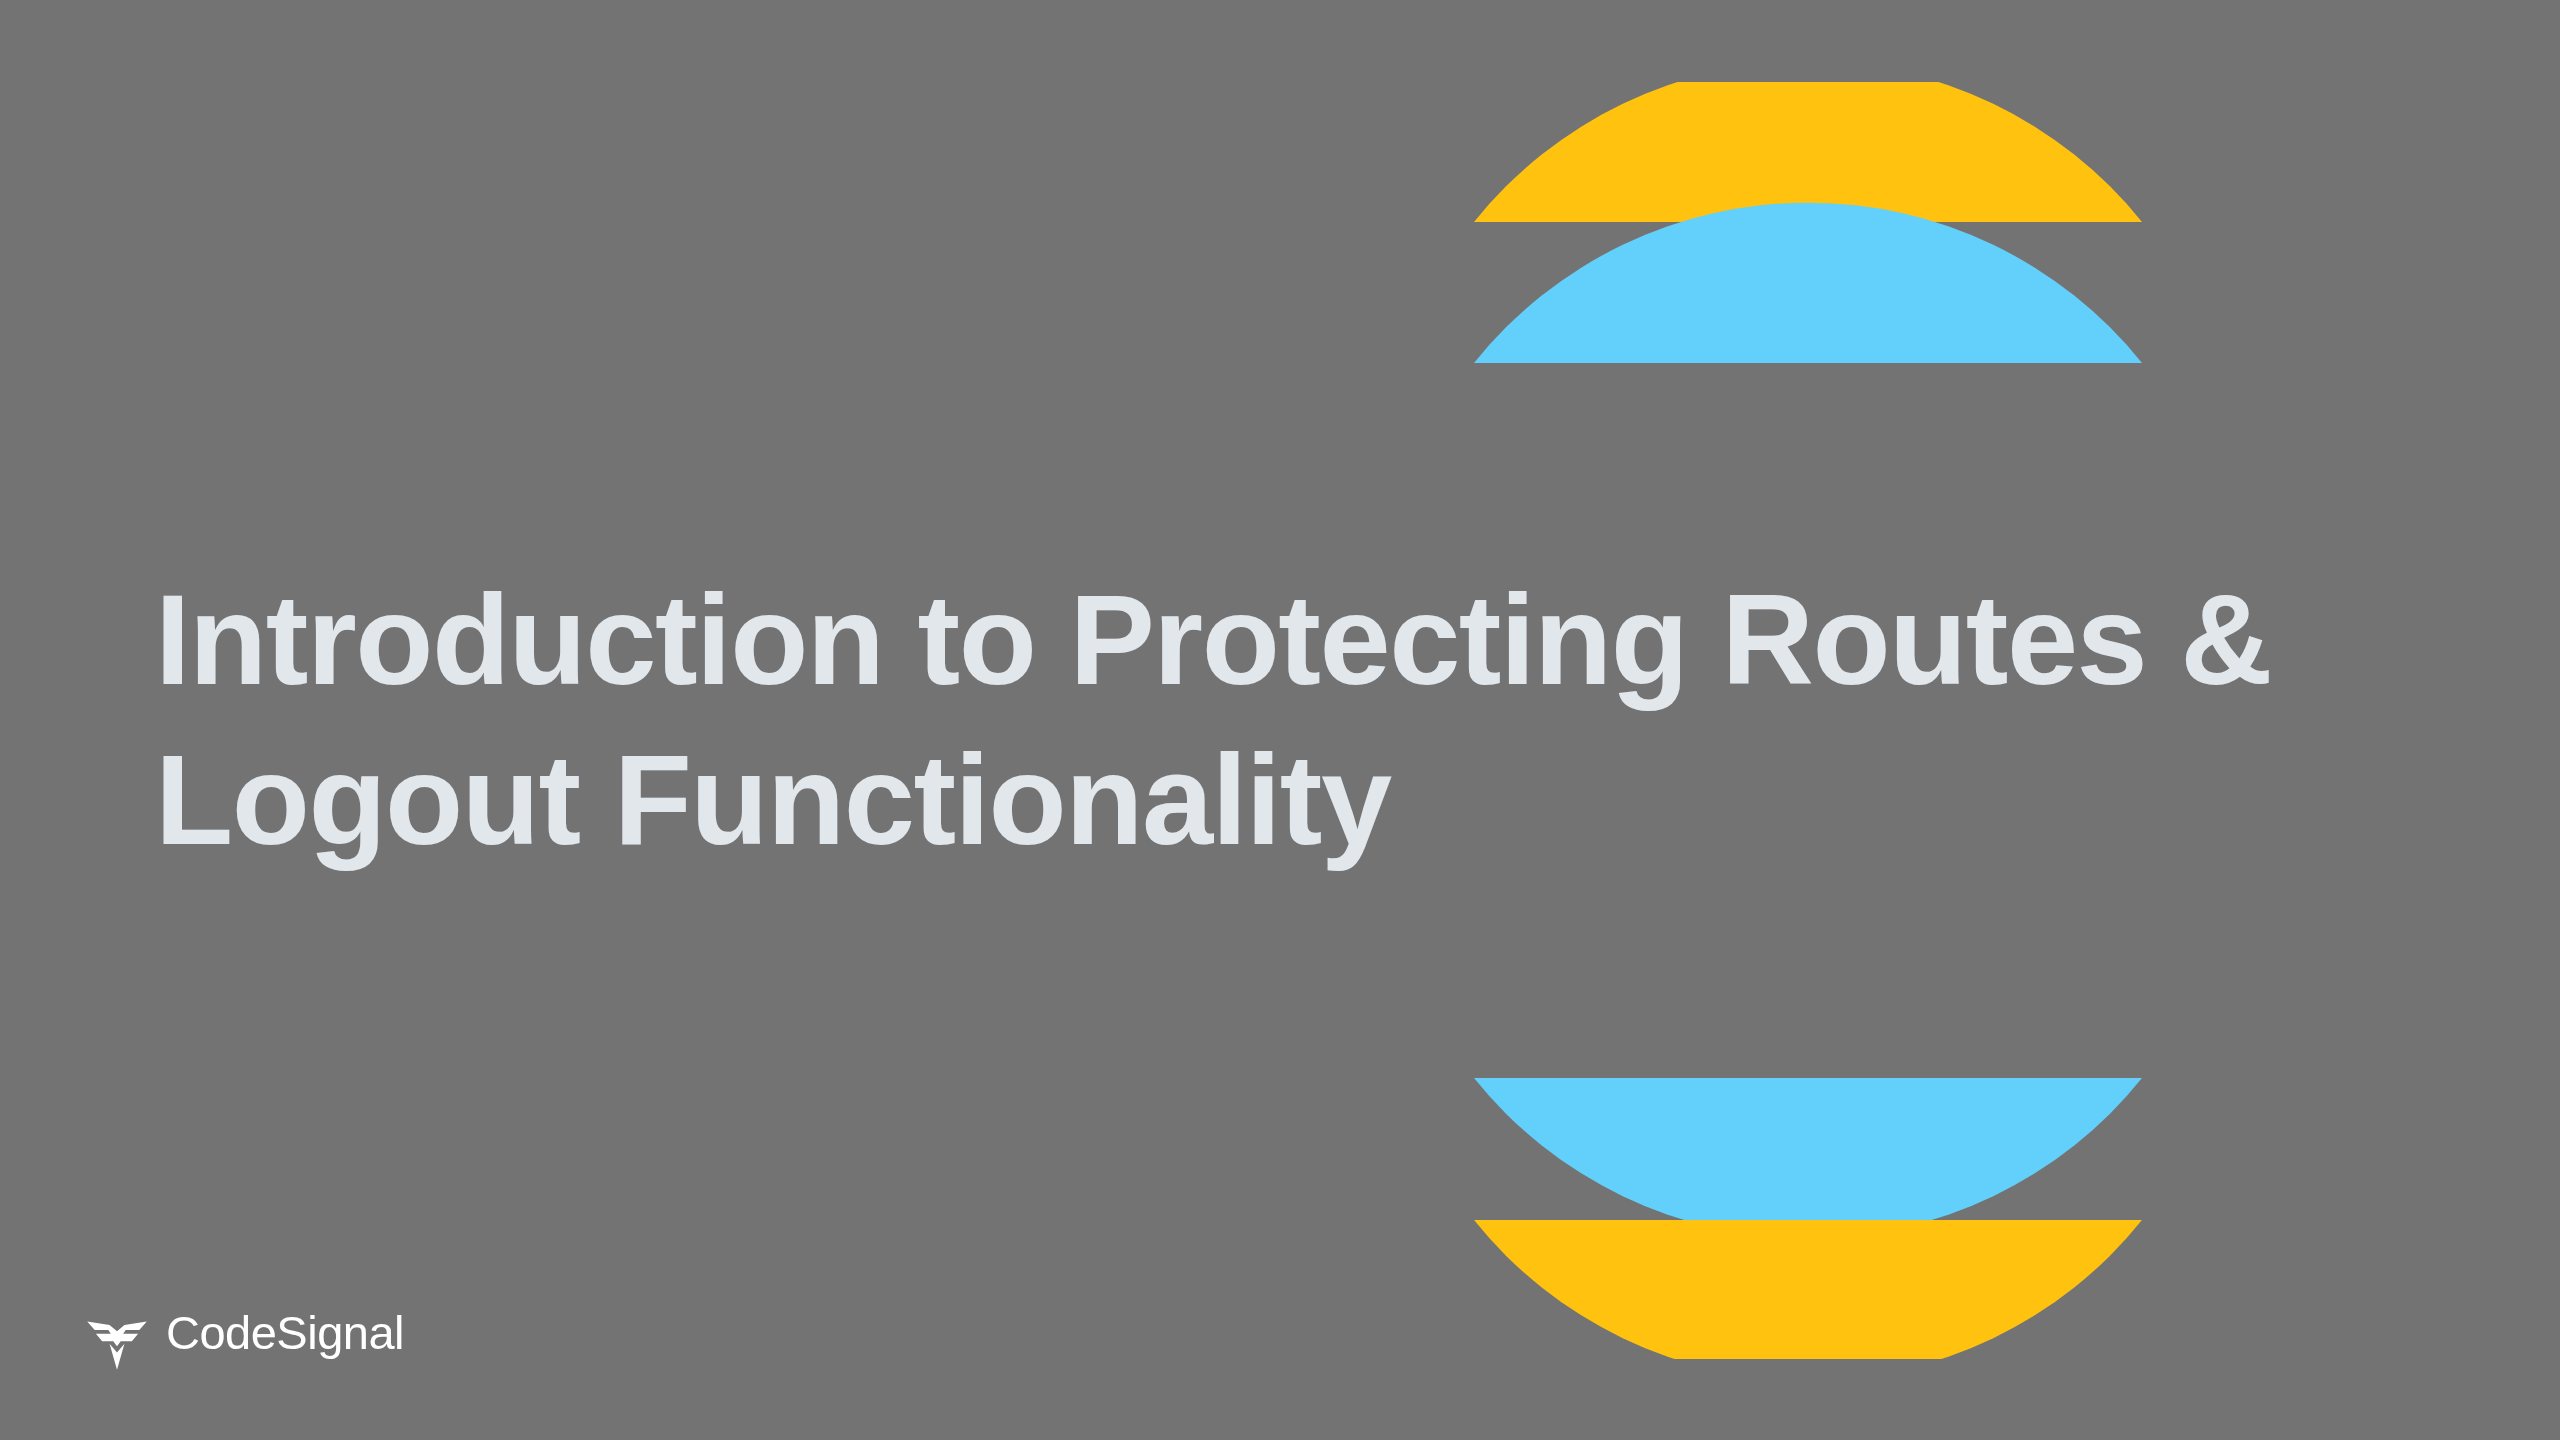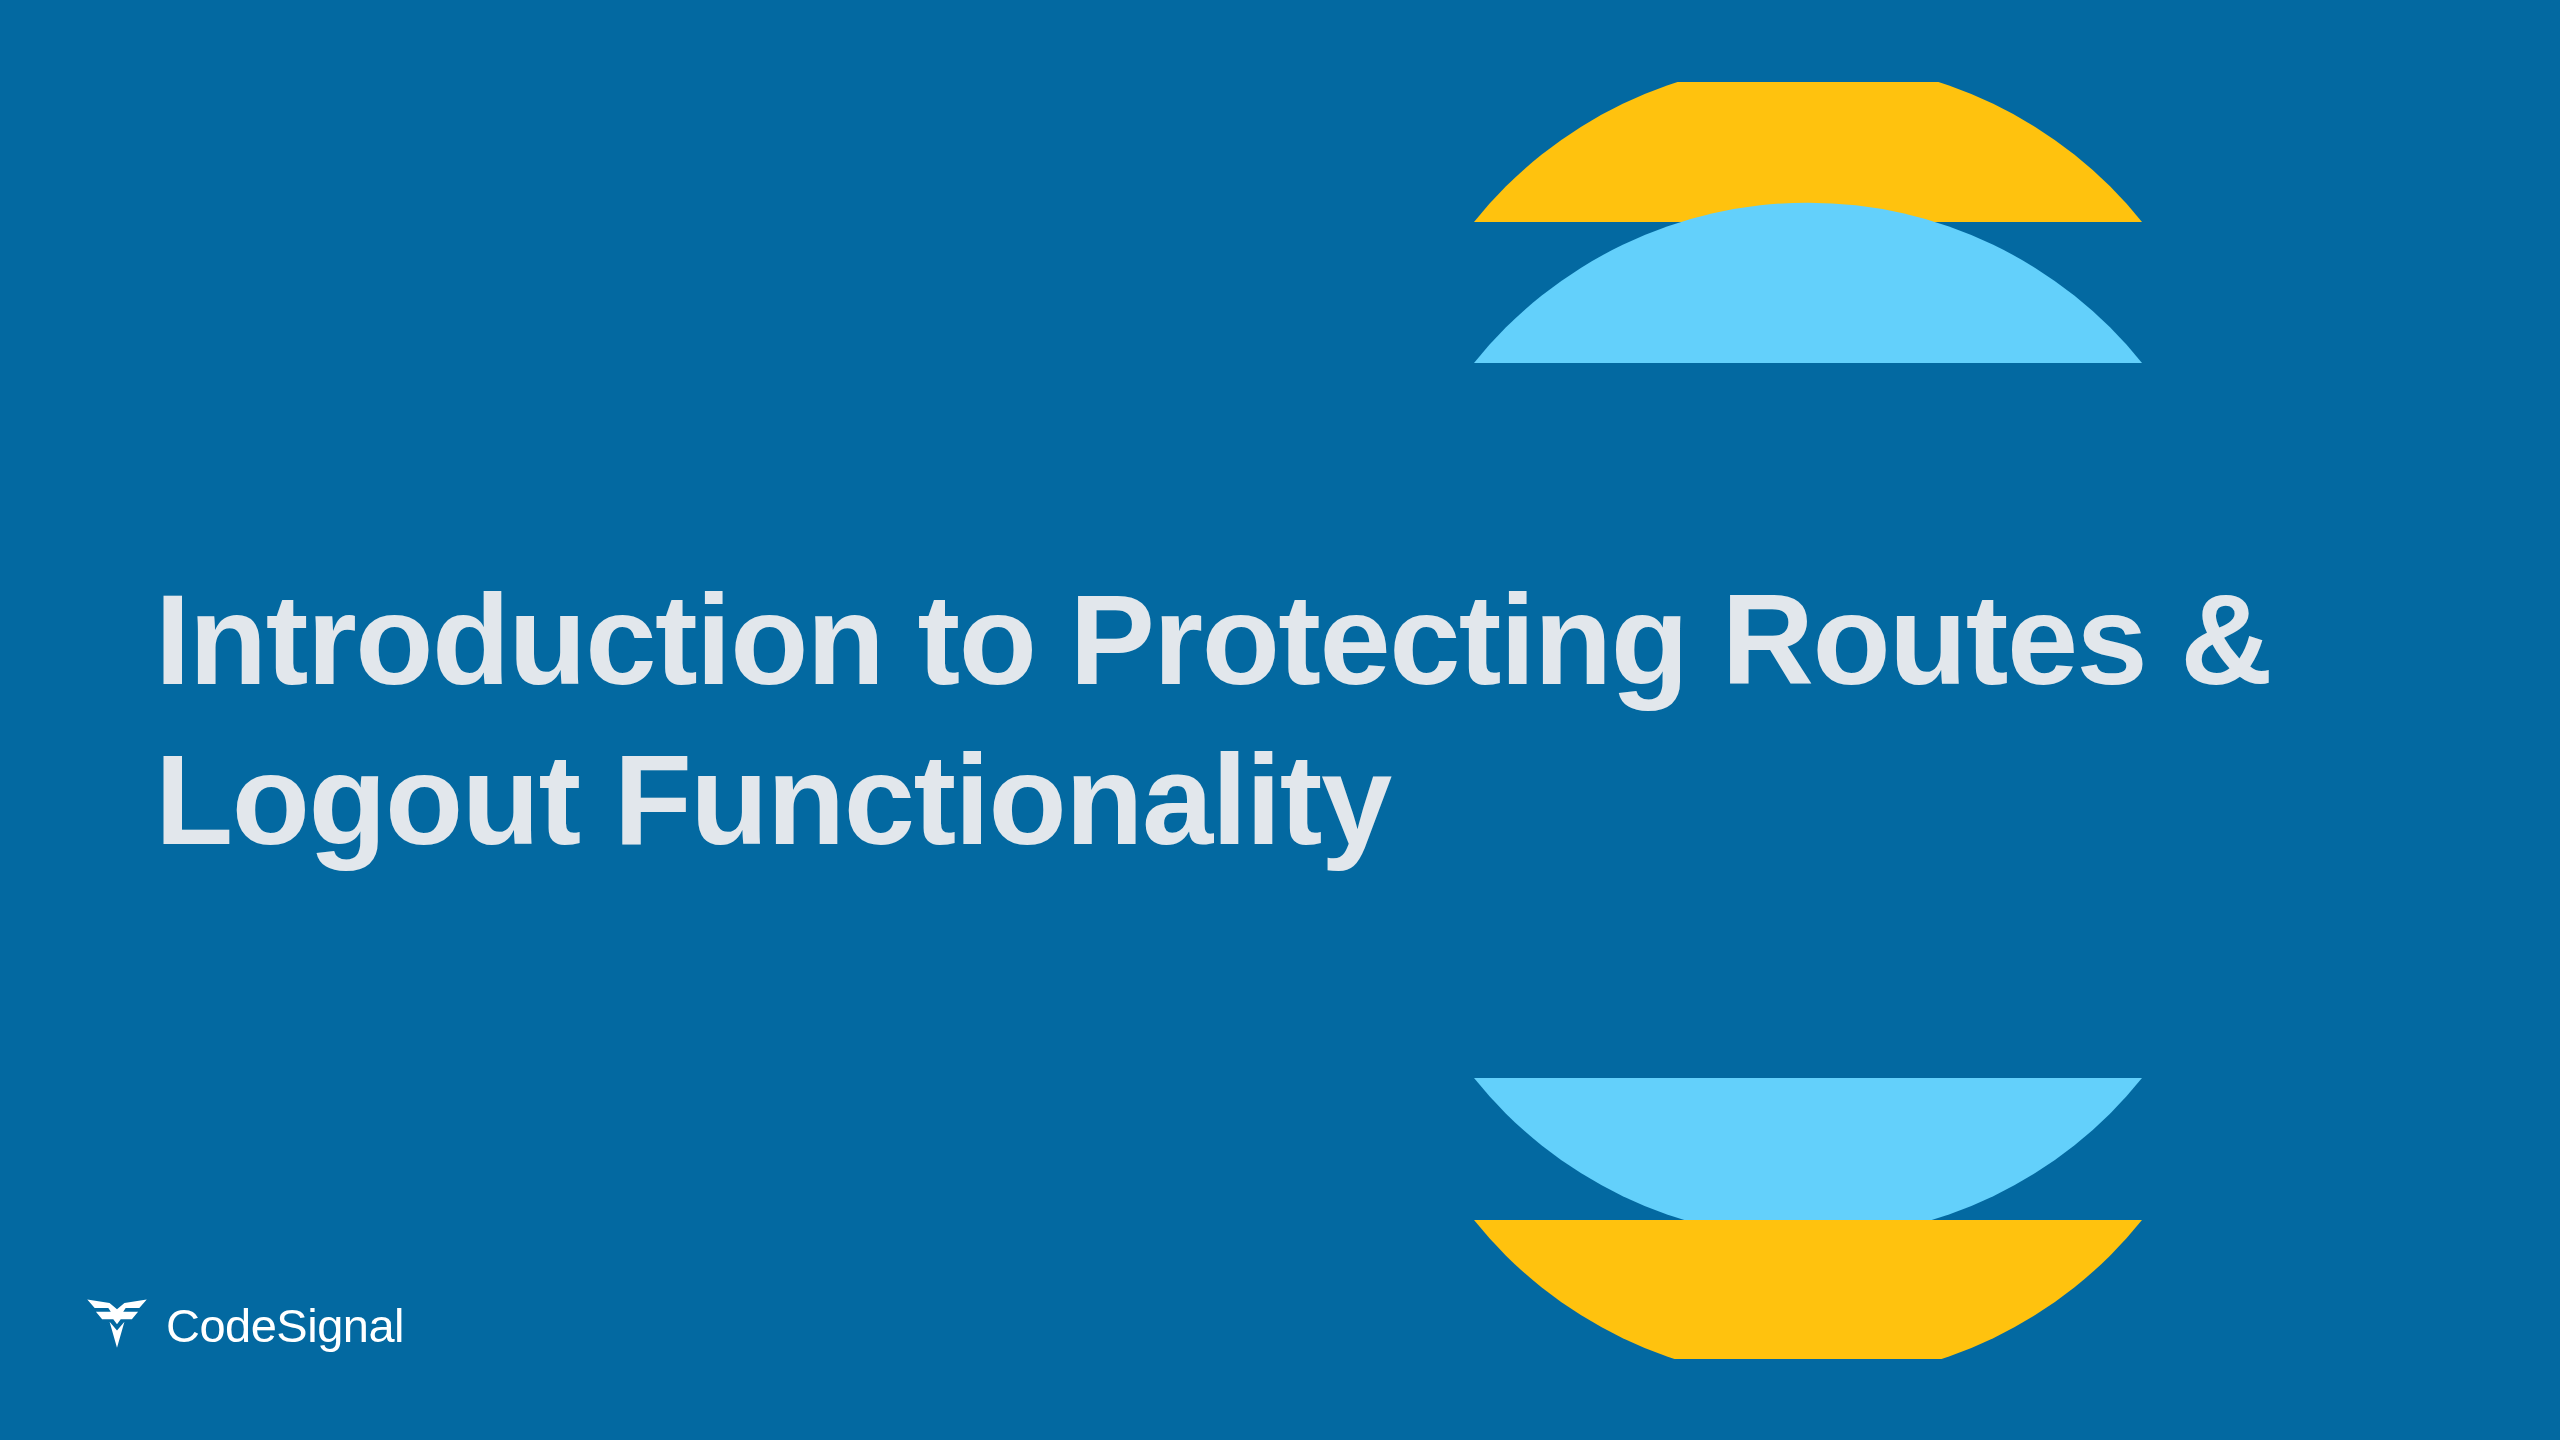--- a/index.html
+++ b/index.html
@@ -12,21 +12,21 @@
     height: 1440px;
     overflow: hidden;
     font-family: "Liberation Sans", sans-serif;
     background: #111827;
   }
 
   .slide {
     position: relative;
     width: 2560px;
     height: 1440px;
-    background: #0369a1;
+    background: #737373;
     overflow: hidden;
   }
 
   
   .deco {
     position: absolute;
     pointer-events: none;
   }
   .deco svg { display: block; }
 
@@ -58,23 +58,23 @@
     line-height: 160px;
     letter-spacing: -1.5px;
     color: #E2E7EC;
     white-space: pre-line;
   }
 
   
   .footer-logo {
     position: absolute;
     left: 86px;
-    bottom: 91px;
+    bottom: 69px;
     display: flex;
-    align-items: flex-end;
+    align-items: flex-start;
     gap: 18px;
   }
   .logo-mark {
     width: 62px;
     height: 62px;
     flex: 0 0 auto;
     display: block;
   }
   .logo-mark svg { display: block; }
   .logo-wordmark {

